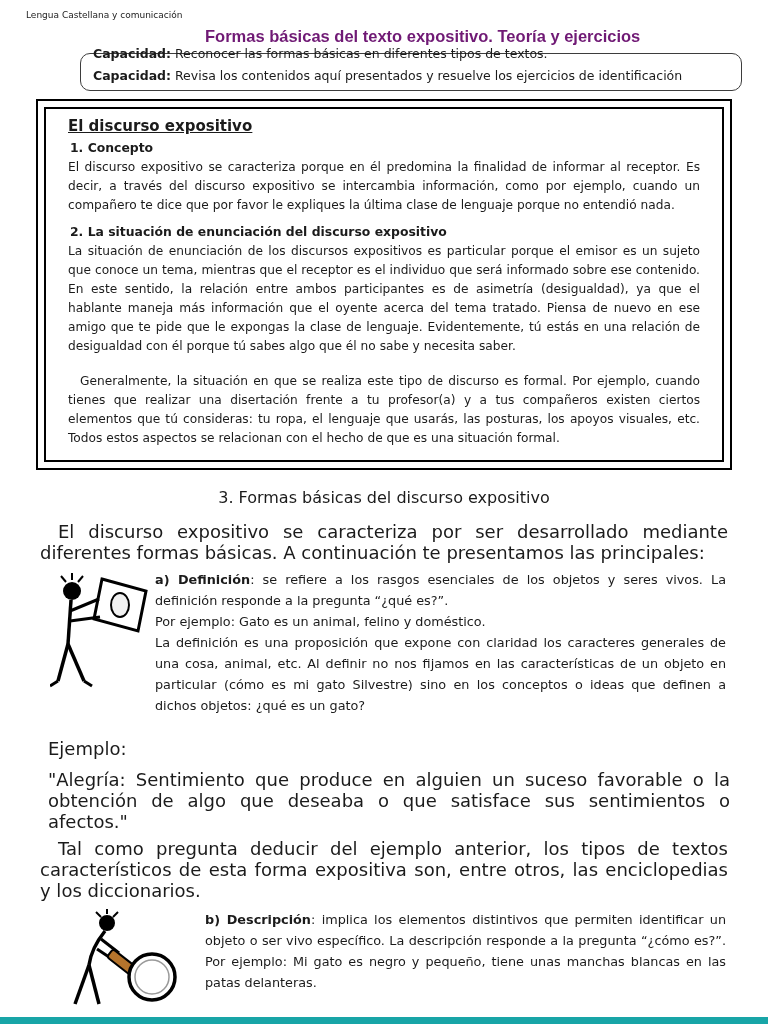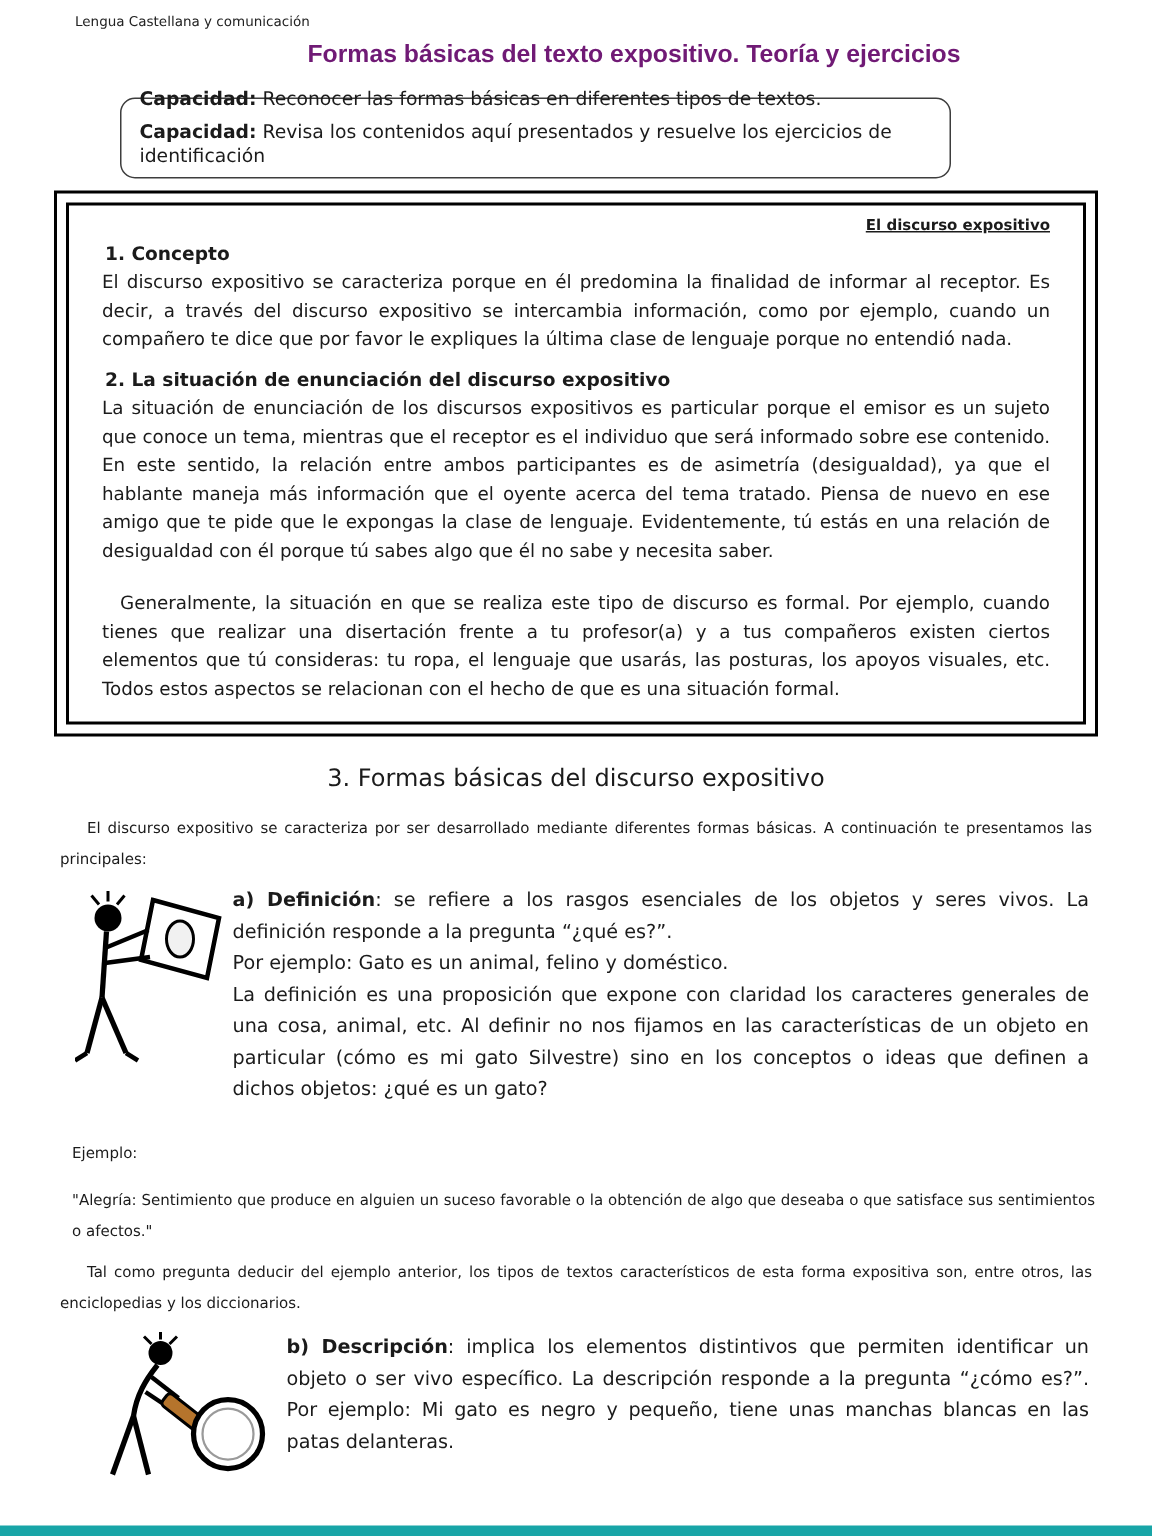--- a/index.html
+++ b/index.html
@@ -9,37 +9,37 @@
     height: 1024px;
     background: #ffffff;
     overflow: hidden;
     color: #1b1b1b;
     font-family: "DejaVu Sans", sans-serif;
   }
   .bold { font-weight: 700; }
 
   .header-small {
     padding-top: 10px;
-    margin-left: 50px;
+    margin-left: 26px;
     font-size: 9px;
     color: #222;
   }
   .doc-title {
     margin: 6px 60px 0 205px;
     font-size: 16.5px;
     line-height: 21px;
     font-weight: 700;
     font-family: "Liberation Sans", sans-serif;
     color: #701a75;
   }
 
   .cap-box {
     box-sizing: border-box;
-    margin: 18px 0 0 80px;
-    width: 554px;
+    margin: 6px 0 0 80px;
+    width: 662px;
     border: 1.6px solid #3d3d3d;
     border-radius: 10px;
     padding: 2px 12px 6px 12px;
     font-size: 12.5px;
     line-height: 16px;
   }
   .cap-line1 { position: relative; top: -10px; margin: 0; }
   .cap-line2 { margin: -4px 0 0 0; line-height: 16px; }
 
   .frame-outer {
@@ -47,23 +47,24 @@
     margin: 8px 36px 0 36px;
     border: 2.5px solid #000;
     padding: 6px;
     background: #fff;
   }
   .frame-inner {
     border: 2.5px solid #000;
     padding: 8px 22px 12px 22px;
   }
   .frame-title {
-    text-align: right;
-    font-size: 10px;
+    text-align: left;
+    font-size: 15px;
     margin-bottom: 5px;
+    text-decoration: underline;
   }
   .frame-title span { font-weight: 700; text-decoration: underline; }
   .f-heading {
     font-weight: 700;
     font-size: 12.4px;
     margin: 2px 0 3px 2px;
   }
   .f-heading.mt { margin-top: 9px; }
   .f-para {
     margin: 0;
@@ -75,29 +76,29 @@
 
   .sec3-title {
     margin-top: 18px;
     text-align: center;
     font-size: 16px;
     font-weight: 400;
   }
 
   .body-para {
     margin: 0 40px;
-    font-size: 10px;
+    font-size: 18px;
     line-height: 21px;
     text-align: justify;
   }
   .intro { margin-top: 14px; text-indent: 18px; }
 
   .fig-row { display: flex; align-items: flex-start; }
   .def-row { margin: 6px 42px 0 50px; gap: 0; }
-  .desc-row { margin: 8px 42px 0 55px; gap: 6px; }
+  .desc-row { margin: 8px 42px 0 55px; gap: 20px; }
   .fig { flex: 0 0 auto; }
   .fig-text { flex: 1 1 auto; }
   .fig-text p { margin: 0; font-size: 12.8px; line-height: 21px; text-align: justify; }
   .fig-text p + p { margin-top: 0; }
 
   .ejemplo-label { margin: 22px 40px 0 48px; text-align: left; }
   .quote { margin: 10px 38px 0 48px; }
   .followup { margin: 6px 40px 0 40px; text-indent: 18px; }
 
   .bottom-bar {

